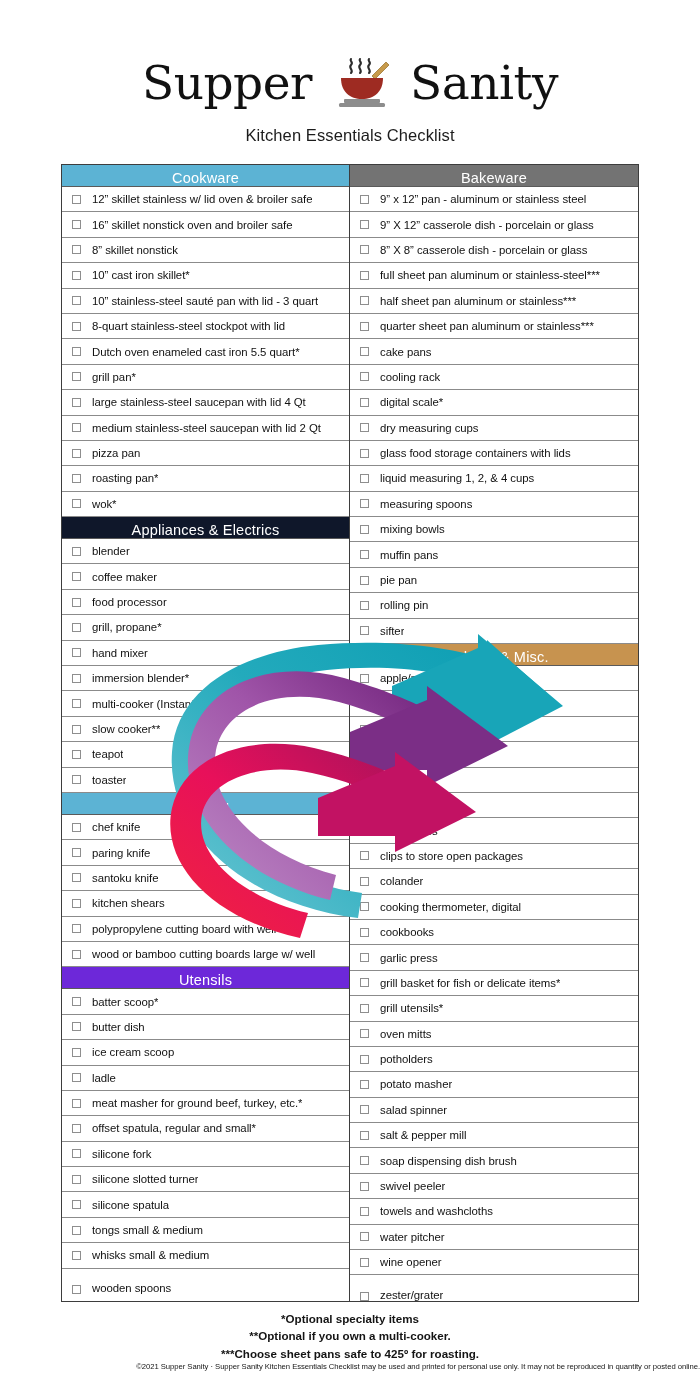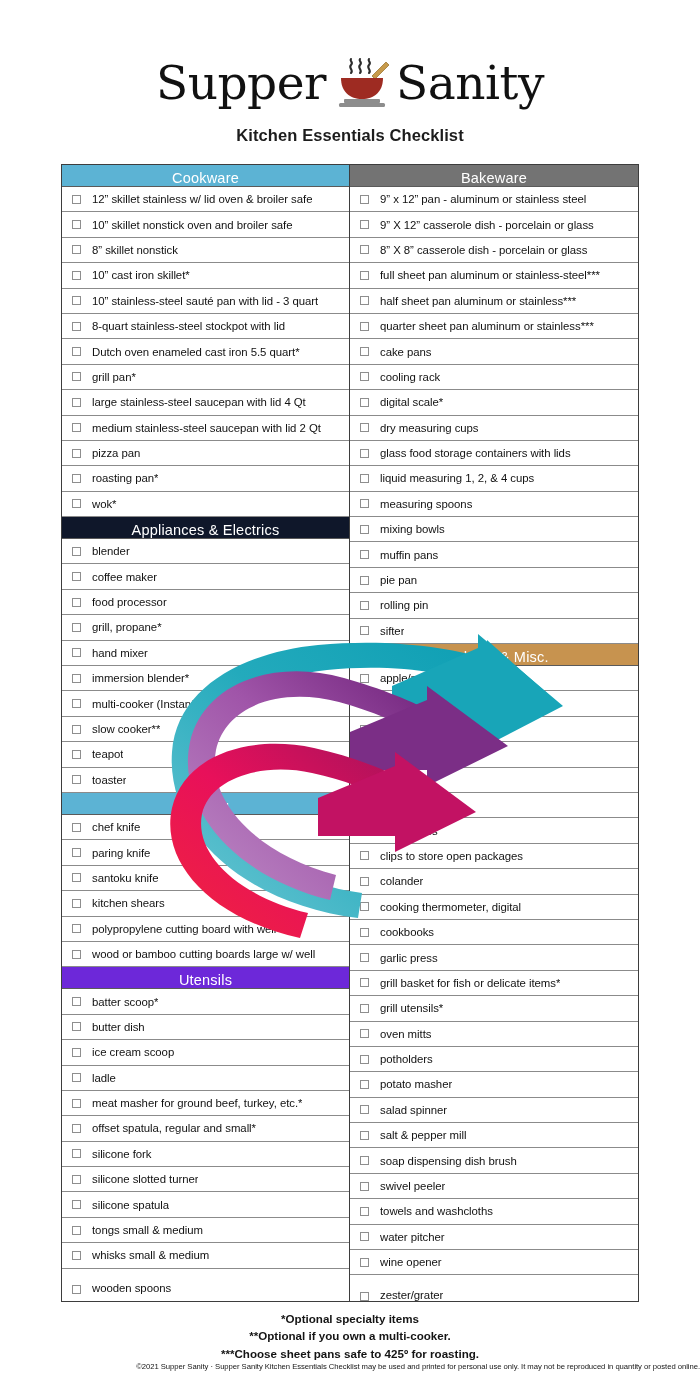--- a/index.html
+++ b/index.html
@@ -19,42 +19,42 @@
 
   
   .masthead {
     padding-top: 52px;
     text-align: center;
   }
   .logo-line {
     display: flex;
     align-items: center;
     justify-content: center;
-    gap: 6px;
+    gap: 20px;
     height: 60px;
   }
   .wordmark {
     font-family: "DejaVu Serif", serif;
     font-size: 47px;
     font-weight: 400;
     letter-spacing: -0.5px;
     color: #111111;
     line-height: 1;
   }
   .logo-mark {
     width: 62px;
     height: 56px;
     position: relative;
     display: inline-block;
     margin: 0 -2px;
   }
   .brand-sub {
     margin-top: 14px;
     font-size: 16.5px;
-    font-weight: 700;
+    font-weight: 400;
     letter-spacing: 0.1px;
     color: #1c1c1c;
   }
 
   
   .sheet {
     margin: 19px auto 0 auto;
     width: 578px;
     display: flex;
     border: 1px solid #3d3d3d;
@@ -159,21 +159,21 @@
 
 <div class="sheet">
   <div class="col col-left" id="col-left">
       <div class="sec-head" style="background: rgb(92, 179, 212);">Cookware</div>
       <div class="row">
         <span class="cbx"></span>
         <span class="row-label">12” skillet stainless w/ lid oven &amp; broiler safe</span>
       </div>
       <div class="row">
         <span class="cbx"></span>
-        <span class="row-label">10” skillet nonstick oven and broiler safe</span>
+        <span class="row-label">16” skillet nonstick oven and broiler safe</span>
       </div>
       <div class="row">
         <span class="cbx"></span>
         <span class="row-label">8” skillet nonstick</span>
       </div>
       <div class="row">
         <span class="cbx"></span>
         <span class="row-label">10” cast iron skillet*</span>
       </div>
       <div class="row">

